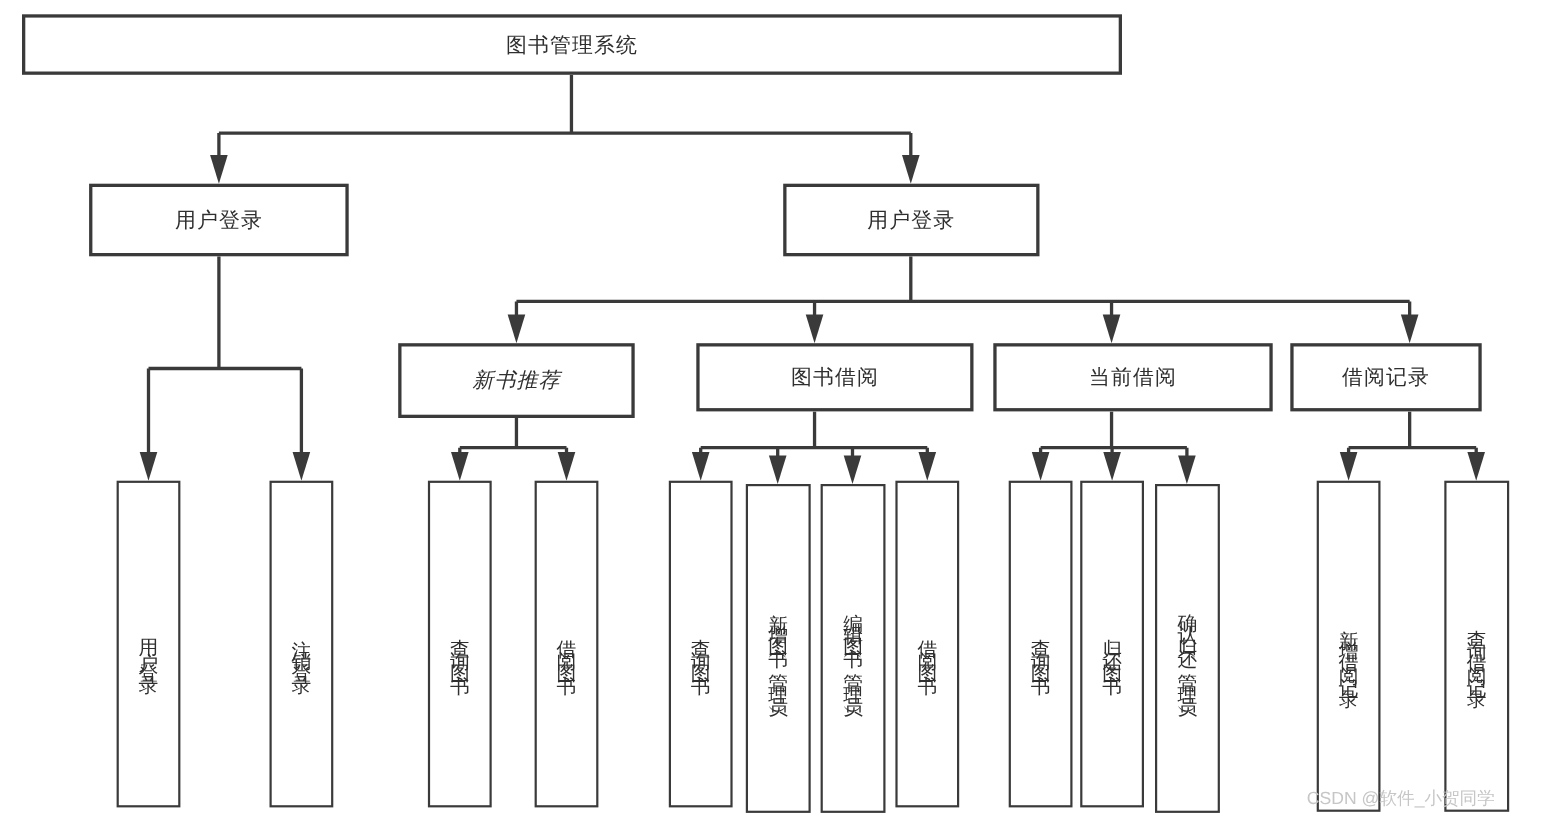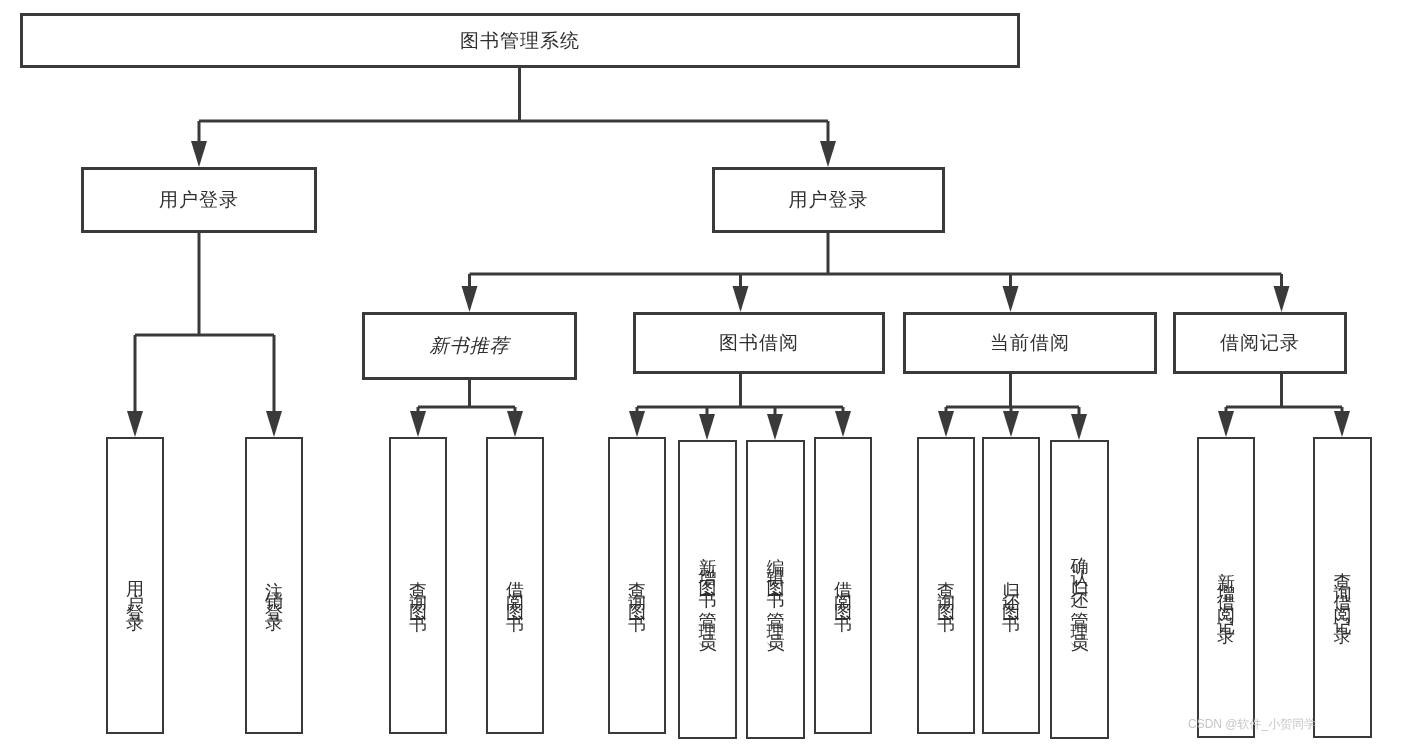--- a/index.html
+++ b/index.html
@@ -32,21 +32,21 @@
     letter-spacing:11px;
     line-height:1;
   }
   .vbox .vtxt{margin-top:6px;}
   svg.wires{position:absolute;left:0;top:0;z-index:0;}
   .box{z-index:1;}
   .watermark{
     position:absolute;
     left:1188px;top:716px;
     z-index:3;
-    font-size:12px;
+    font-size:16px;
     color:#c6c6c6;
     white-space:nowrap;
   }
 </style>
 </head>
 <body>
 
 <svg class="wires" width="1405" height="747" viewBox="0 0 1405 747">
   <path fill="none" stroke="#3a3a3a" stroke-width="3" d="M519.5,68 V121 M199,121 H828 M199,121 V145 M828,121 V145
            M828,233 V274 M469.5,274 H1281.5 M469.5,274 V290 M740.5,274 V290 M1010.5,274 V290 M1281.5,274 V290

